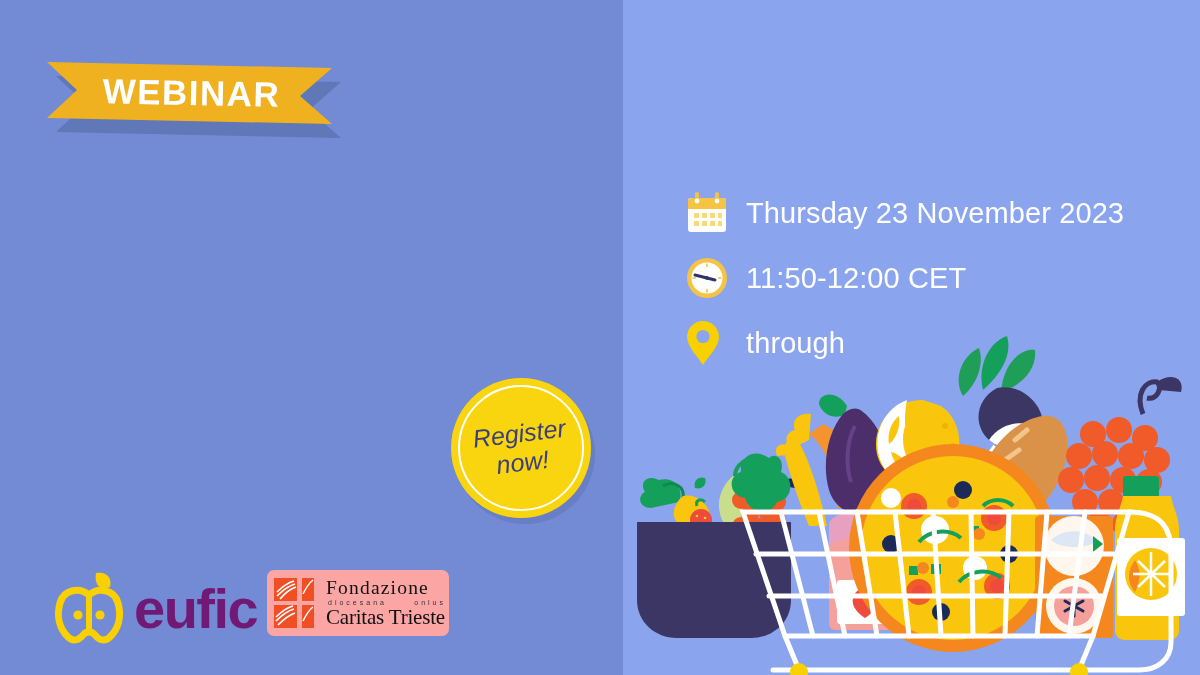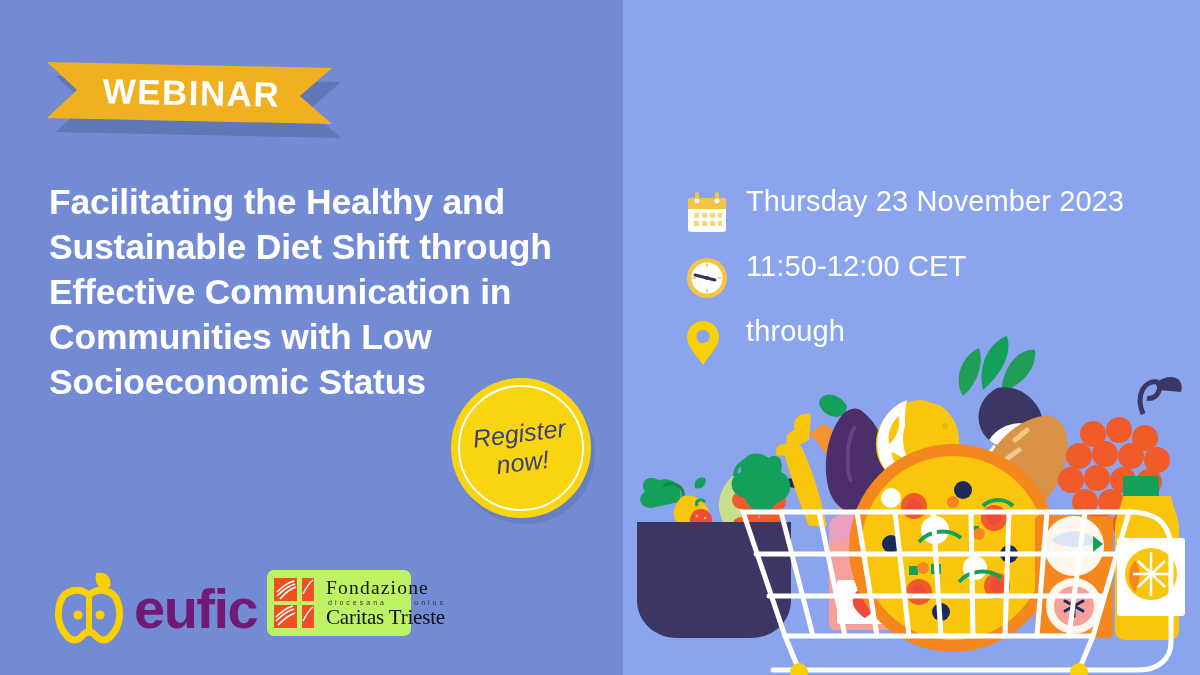--- a/index.html
+++ b/index.html
@@ -63,40 +63,40 @@
 
   
   .eufic { position:absolute; left:52px; top:568px; height:82px; display:flex; align-items:center; }
   .eufic-word {
     color:#701a75; font-size:56px; font-weight:bold; letter-spacing:-1.5px;
     margin-left:8px; line-height:1;
   }
 
   
   .caritas {
-    position:absolute; left:267px; top:570px; width:144px; height:66px;
-    background:#bef264; border-radius:7px; display:flex; align-items:center;
+    position:absolute; left:267px; top:570px; width:182px; height:66px;
+    background:#fca5a5; border-radius:7px; display:flex; align-items:center;
     padding:6px 7px;
   }
   .car-marks { width:50px; height:52px; position:relative; flex:0 0 auto; }
   .car-sq { position:absolute; width:23px; height:23px; background:#F04E23; }
   .car-sq.a { left:0; top:1px; }
   .car-sq.b { left:0; top:28px; }
   .car-bar { position:absolute; width:12px; height:23px; background:#F04E23; }
   .car-bar.c { left:28px; top:1px; }
   .car-bar.d { left:28px; top:28px; }
   .car-sq svg, .car-bar svg { display:block; }
   .car-text { margin-left:2px; line-height:1; }
   .car-l1 { font-size:19.5px; color:#111; letter-spacing:1.2px; font-family:"Liberation Serif", serif; }
   .car-l2 { font-size:7px; color:#333; letter-spacing:3px; margin:1px 0 1px 2px; display:flex; justify-content:space-between; width:118px;}
   .car-l3 { font-size:21px; color:#111; letter-spacing:-0.2px; font-family:"Liberation Serif", serif; }
 
   
   .info { position:absolute; left:686px; top:185px; }
-  .info-row { display:flex; height:56px; margin-bottom:9px; }
+  .info-row { display:flex; align-items:center; height:56px; margin-bottom:9px; }
   .info-ico { width:50px; flex:0 0 auto; display:flex; align-items:center; justify-content:flex-start; }
   .info-txt { color:#FFFFFF; font-size:29px; margin-left:10px; white-space:nowrap; letter-spacing:.1px; }
 
   
   .illo { position:absolute; left:623px; top:330px; width:577px; height:345px; }
   .illo svg { display:block; }
 </style>
 </head>
 <body>
 
@@ -104,27 +104,20 @@
 
   <div class="panel-left"></div>
   <div class="panel-right"></div>
 
   <div class="ribbon-wrap">
     <div class="ribbon-shadow"></div>
     <div class="ribbon"></div>
     <div class="ribbon-label">WEBINAR</div>
   </div>
 
-  <div class="title">
-    <span class="ln">Facilitating the Healthy and</span>
-    <span class="ln">Sustainable Diet Shift through</span>
-    <span class="ln">Effective Communication in</span>
-    <span class="ln">Communities with Low</span>
-    <span class="ln">Socioeconomic Status</span>
-  </div>
 
   <div class="badge">
     <div class="badge-ring"></div>
     <div class="badge-text">
       <span>Register</span>
       <span>now!</span>
     </div>
   </div>
 
   <div class="eufic">

